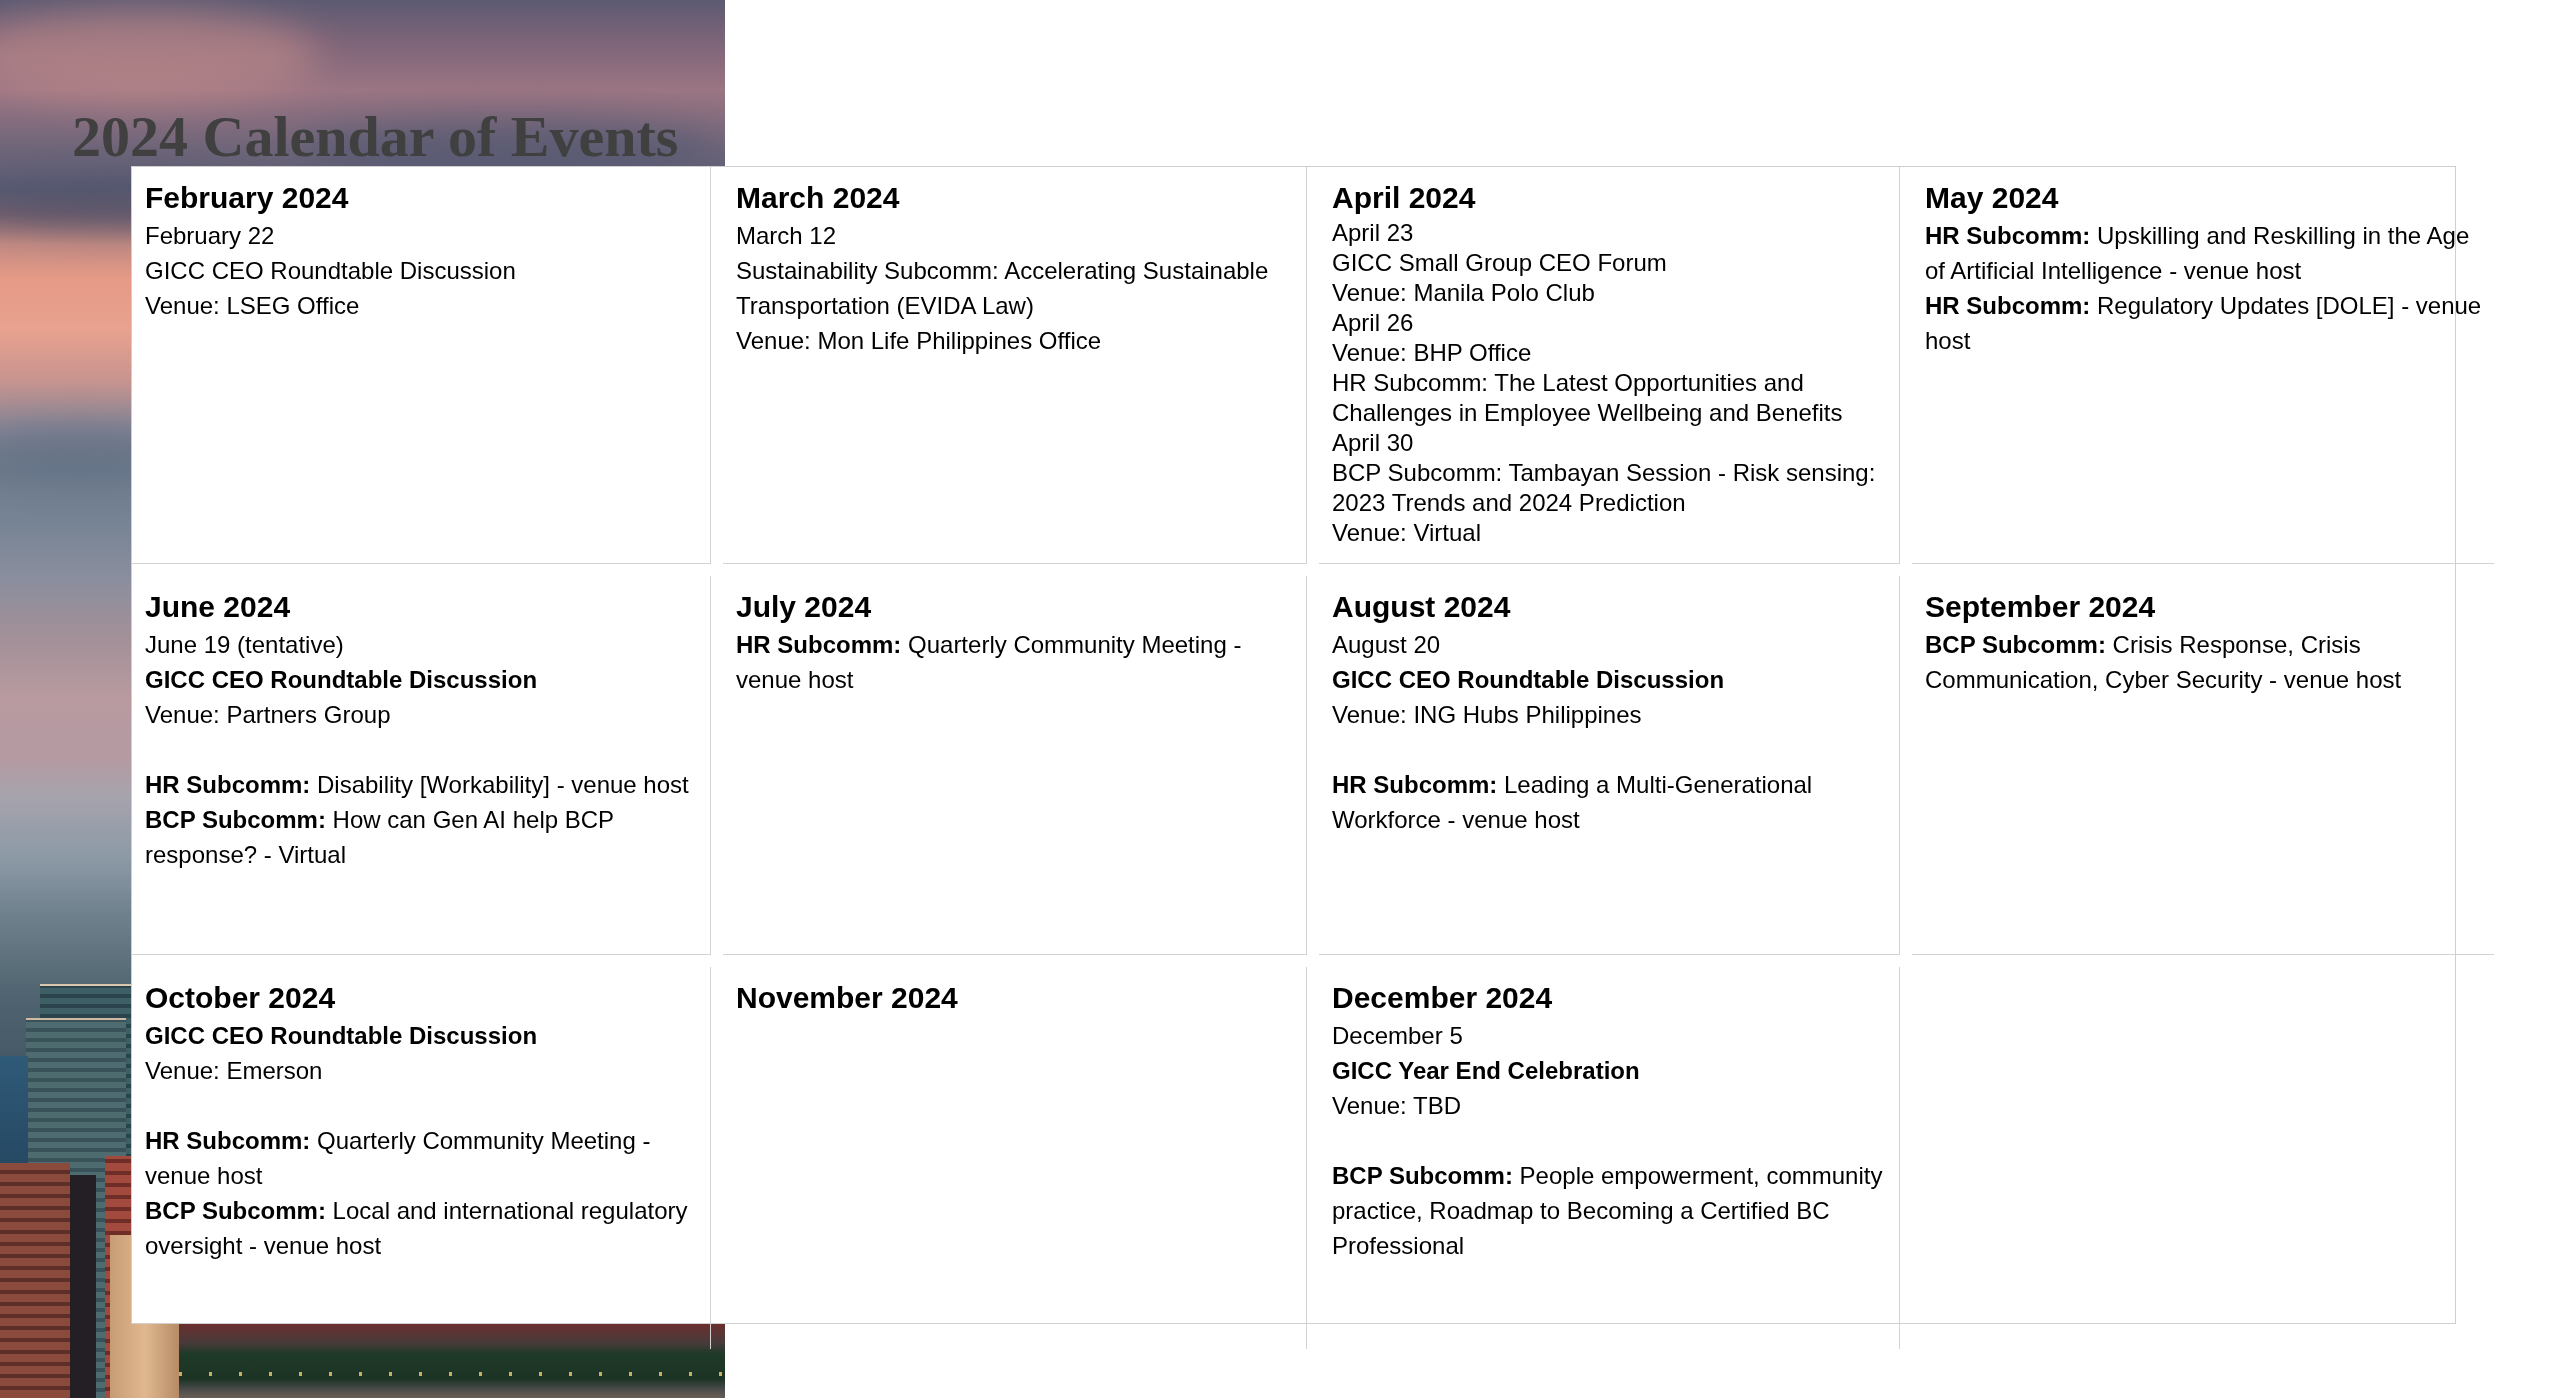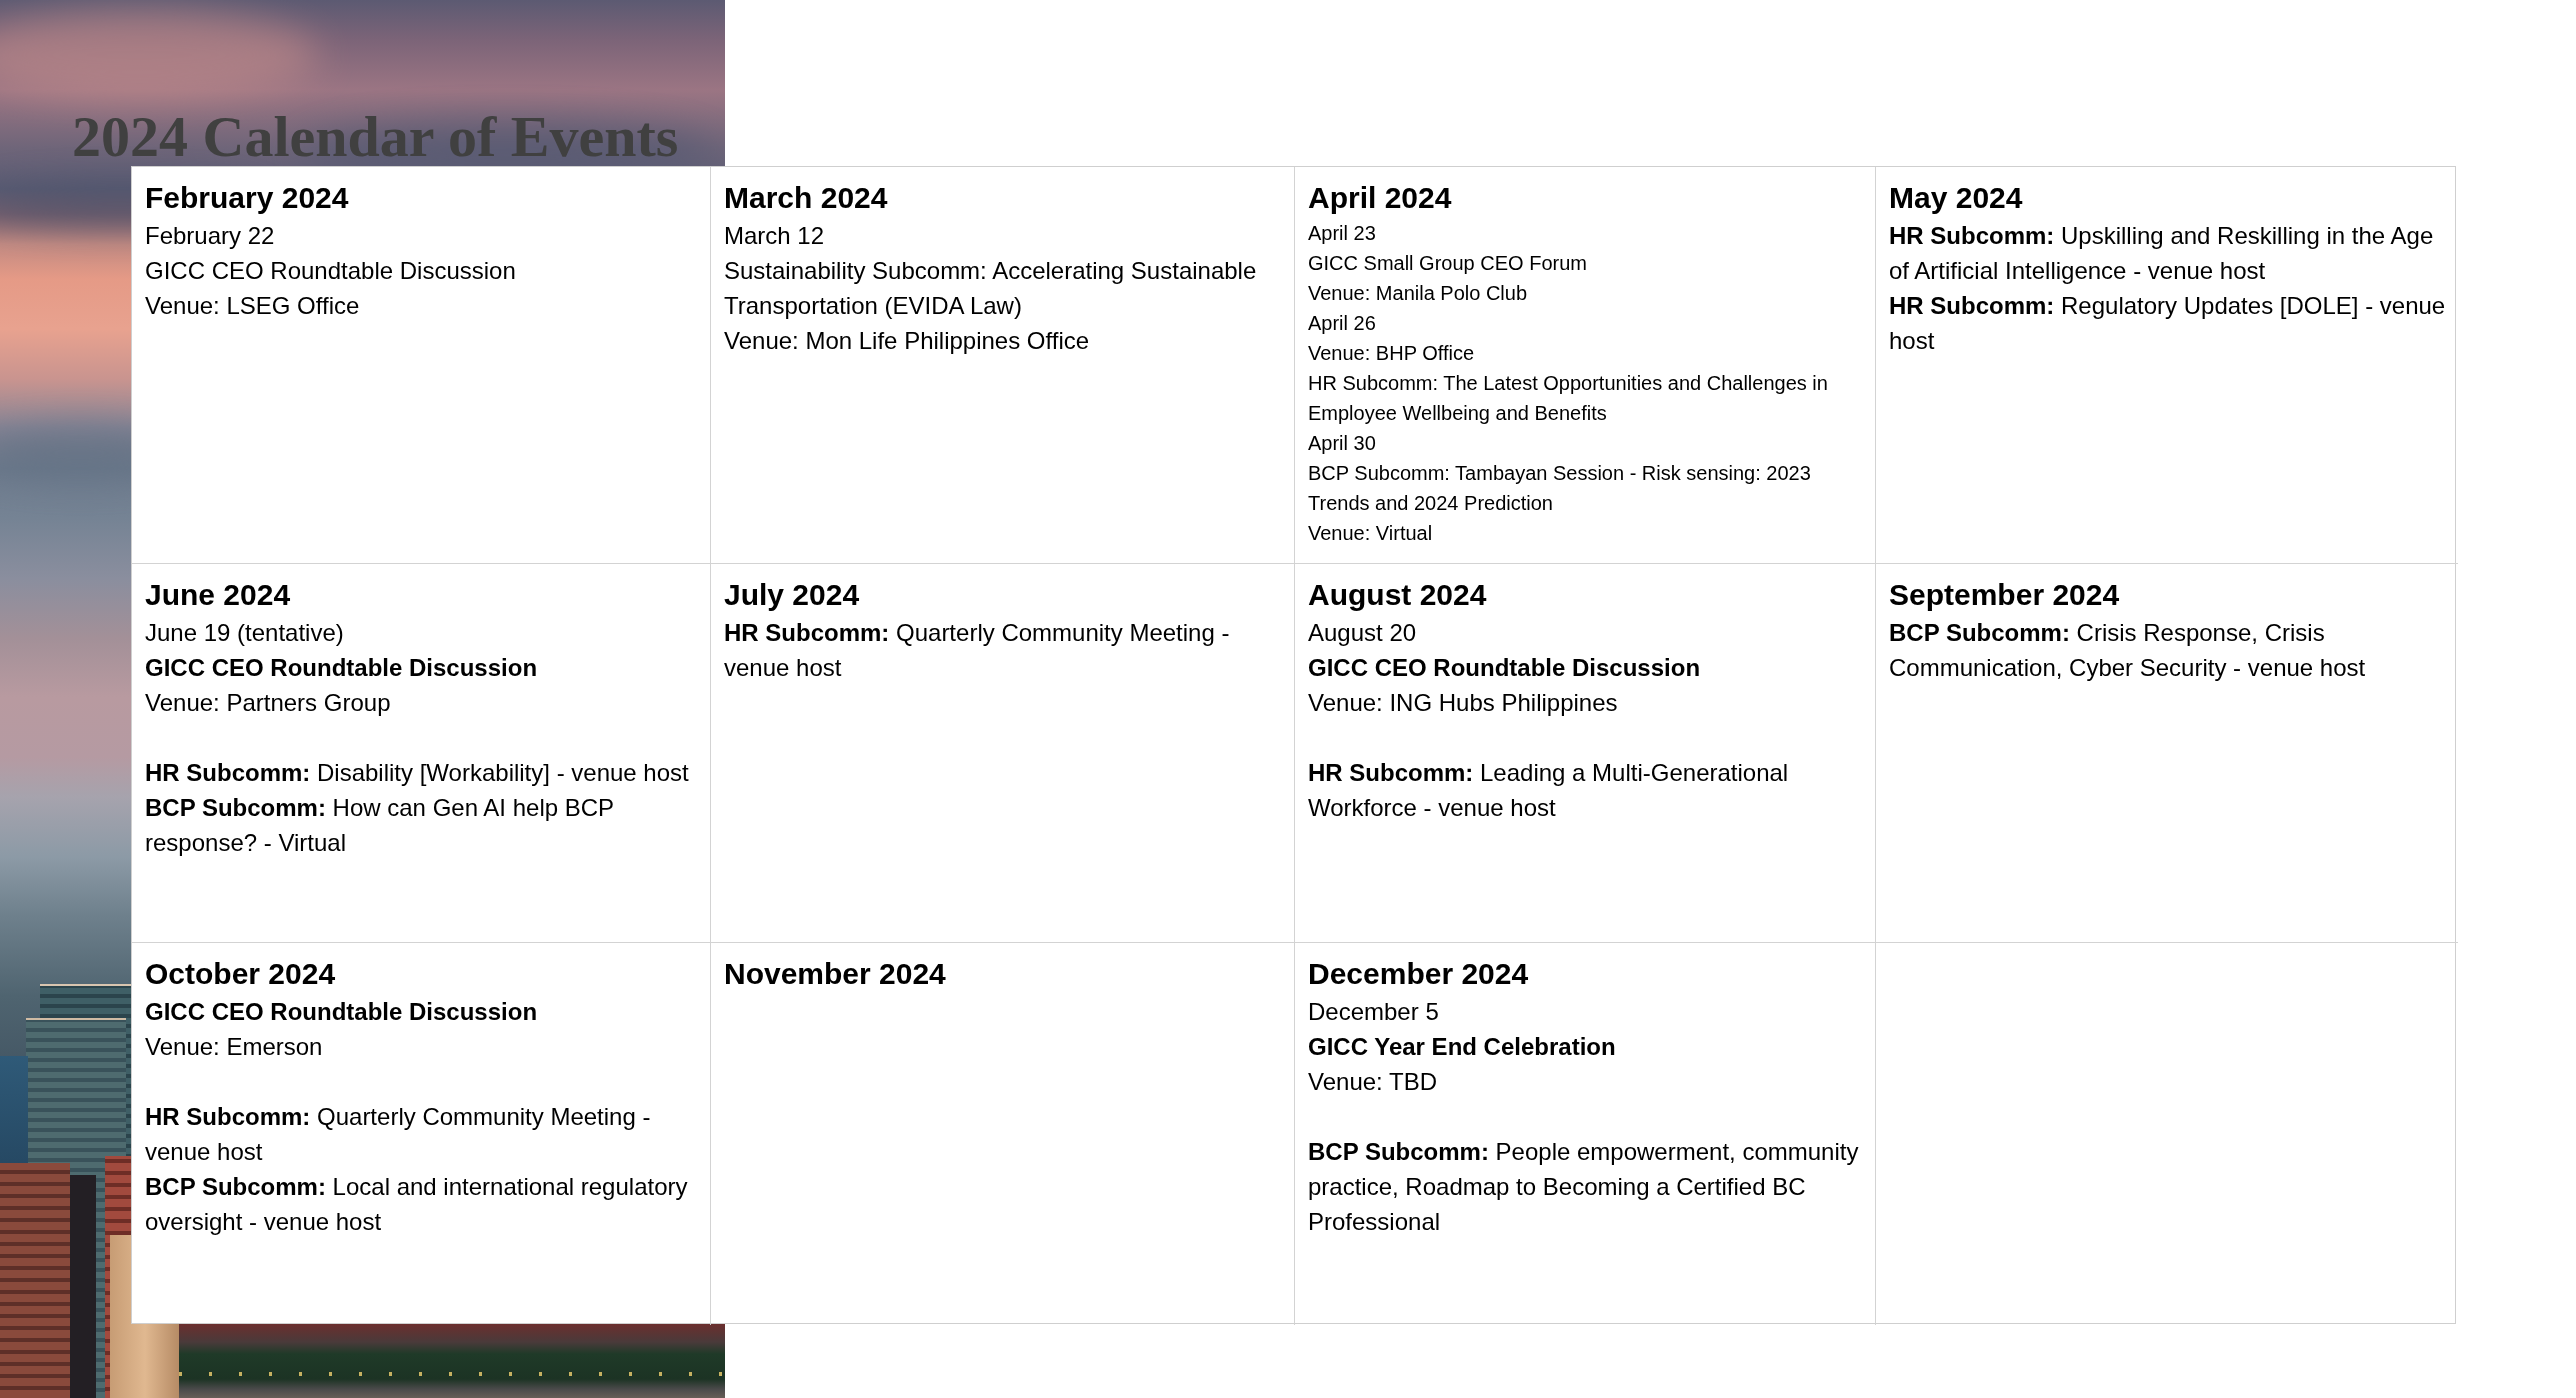--- a/index.html
+++ b/index.html
@@ -72,34 +72,35 @@
   }
 
   .grid {
     position: absolute; left: 131px; top: 166px; width: 2325px; height: 1158px;
     display: grid;
     grid-template-columns: 579px 584px 581px 582px;
     grid-template-rows: 397px 379px 382px;
     background: #ffffff;
     border: 1.5px solid #cfcfcf;
     box-sizing: border-box;
+    gap: 12px;
   }
   .cell {
     border-right: 1.5px solid #d3d3d3;
     border-bottom: 1.5px solid #d3d3d3;
     padding: 12px 12px 0 13px;
     box-sizing: border-box; overflow: hidden;
   }
   .cell.last-col { border-right: none; }
   .cell.last-row { border-bottom: none; }
   .month {
     font-weight: bold; font-size: 30px; line-height: 38px; margin: 0 0 1px 0;
   }
   .line { font-size: 24px; line-height: 35px; }
-  .cell.small .line { font-size: 20px; line-height: 30px; }
+  .cell.small .line { font-size: 24px; line-height: 30px; }
   .line .bold, .bold { font-weight: bold; text-align: center; }
   .spacer { height: 35px; }
 </style>
 </head>
 <body>
 
 <div class="photo">
   <div class="cloud" style="left:-40px;top:10px;width:359px;height:90px;background:#c88f8c;opacity:.55"></div>
   <div class="cloud" style="left:299px;top:120px;width:418px;height:60px;background:#4f5670;opacity:.6"></div>
   <div class="cloud" style="left:-30px;top:184px;width:299px;height:40px;background:#4c5168;opacity:.7"></div>

